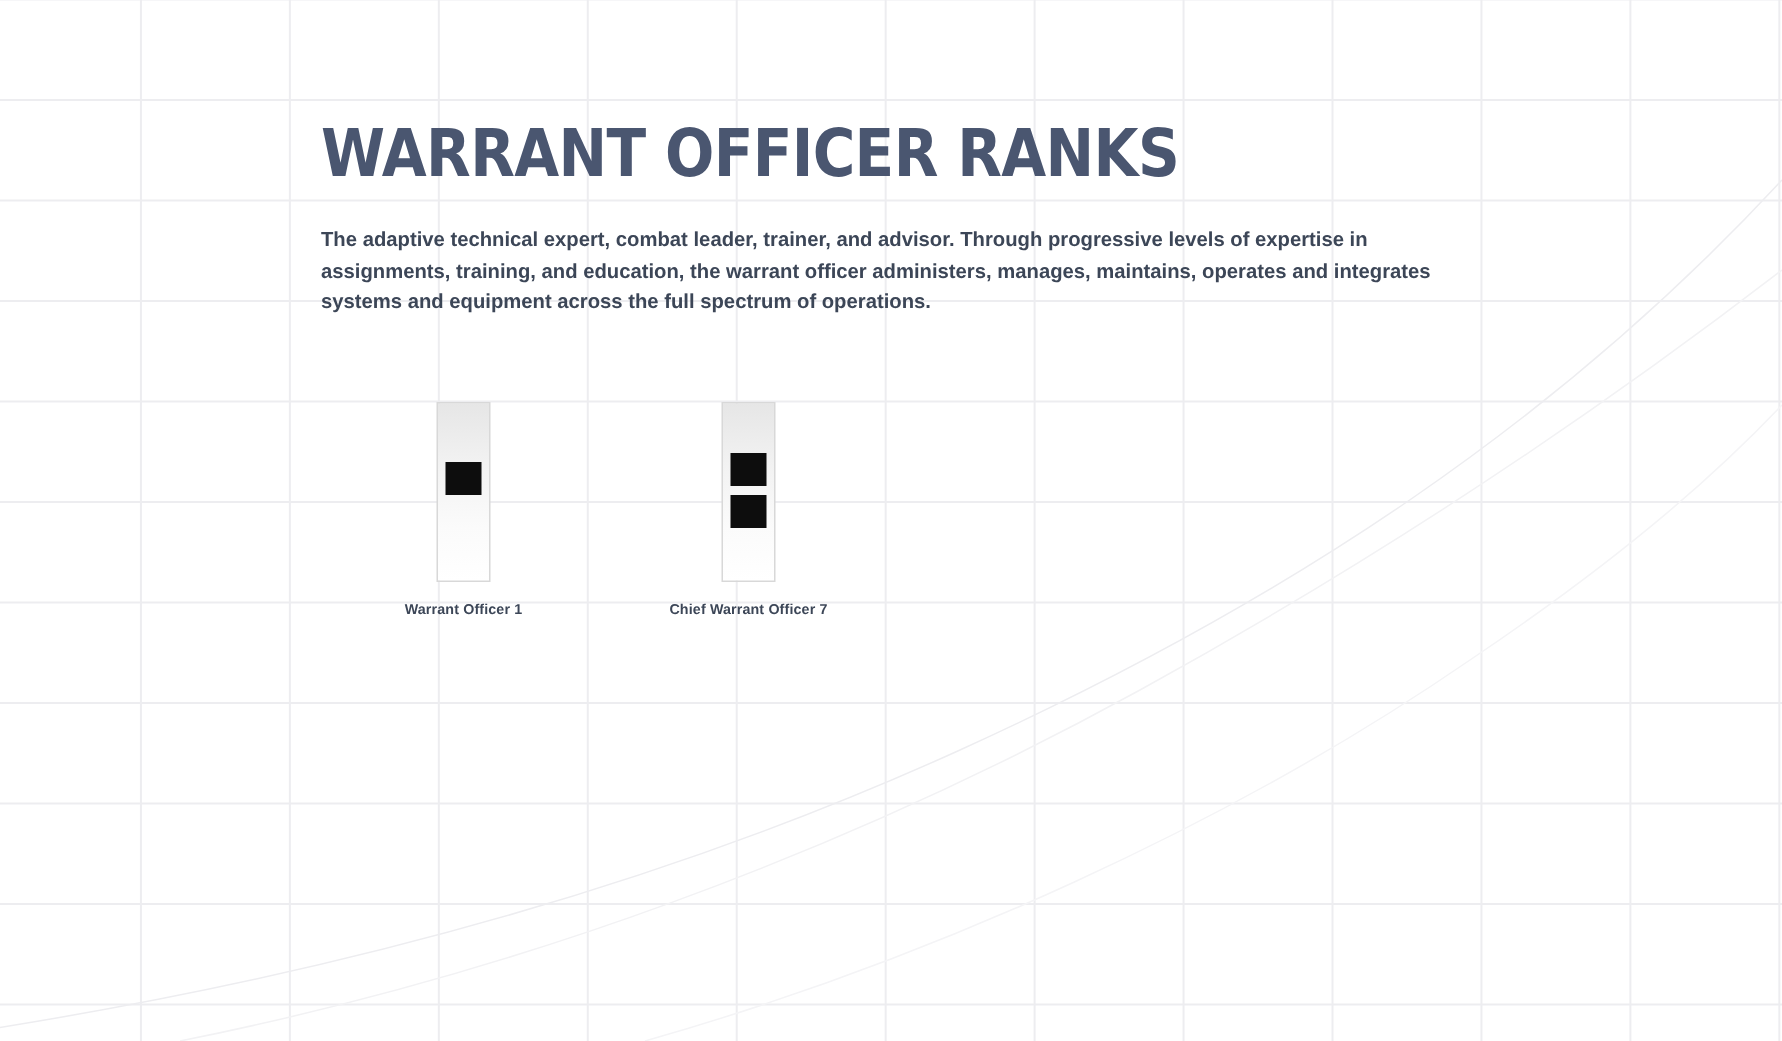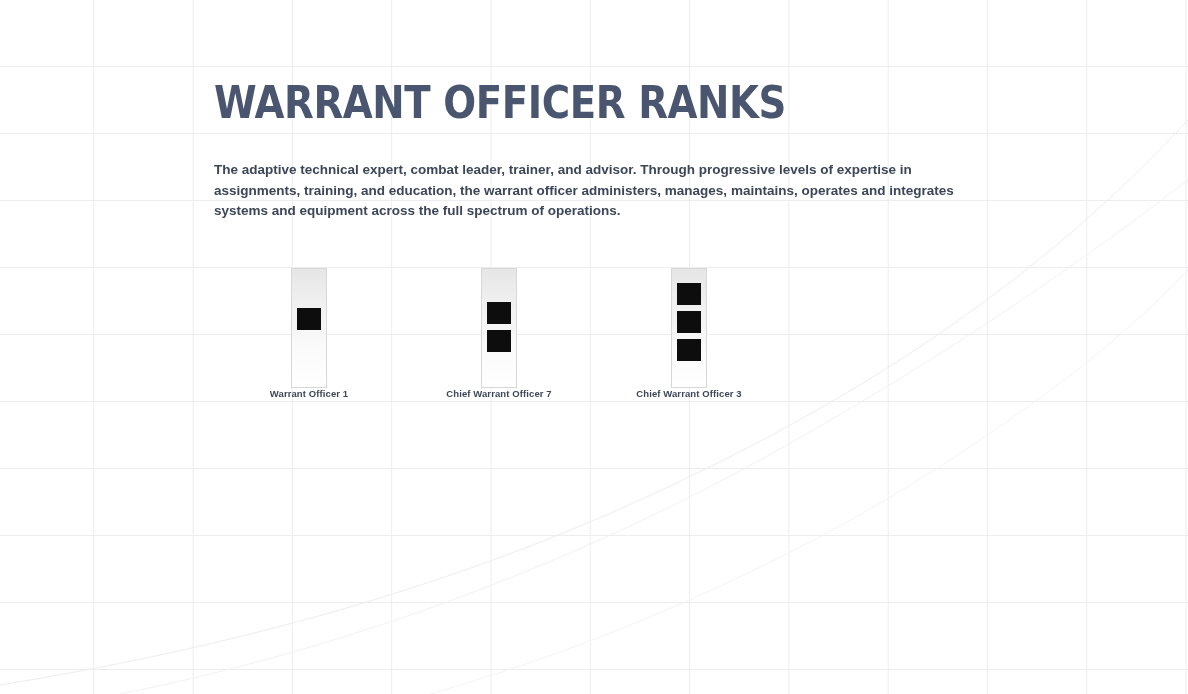--- a/index.html
+++ b/index.html
@@ -49,21 +49,21 @@
     letter-spacing: -0.5px;
     color: #4a5670;
     transform: scaleX(0.88);
     transform-origin: left center;
     white-space: nowrap;
   }
 
   .intro {
     position: absolute;
     left: 214px;
-    top: 160px;
+    top: 150px;
     width: 748px;
     font-size: 13.5px;
     line-height: 20.5px;
     font-weight: bold;
     color: #3c4657;
   }
 
   
   .ranks {
     position: absolute;
@@ -99,20 +99,21 @@
     background: #0d0d0d;
     margin-bottom: 6px;
   }
   .sq:last-child { margin-bottom: 0; }
   .bar {
     width: 9px;
     height: 106px;
     background: #0d0d0d;
   }
   .rank-label {
+    margin-top: 13px;
     font-size: 9.5px;
     font-weight: bold;
     color: #3c4657;
     text-align: center;
     letter-spacing: 0.1px;
   }
   .row-2 { margin-top: 50px; }
 </style>
 </head>
 <body>
@@ -146,29 +147,20 @@
 
       <div class="rank-cell">
         <div class="insignia">
           <div style="height:27px"></div>
           <div class="sq"></div>
           <div class="sq"></div>
         </div>
         <div class="rank-label">Chief Warrant Officer 7</div>
       </div>
 
-      <div class="rank-cell">
-        <div class="insignia">
-          <div style="height:8px"></div>
-          <div class="sq"></div>
-          <div class="sq"></div>
-          <div class="sq"></div>
-        </div>
-        <div class="rank-label">Chief Warrant Officer 3</div>
-      </div>
 
 
       <div class="rank-cell"></div>
     </div>
 
     <div class="rank-row row-2">
       <div class="rank-cell"></div>
       <div class="rank-cell"></div>
       <div class="rank-cell"></div>
       <div class="rank-cell"></div>

